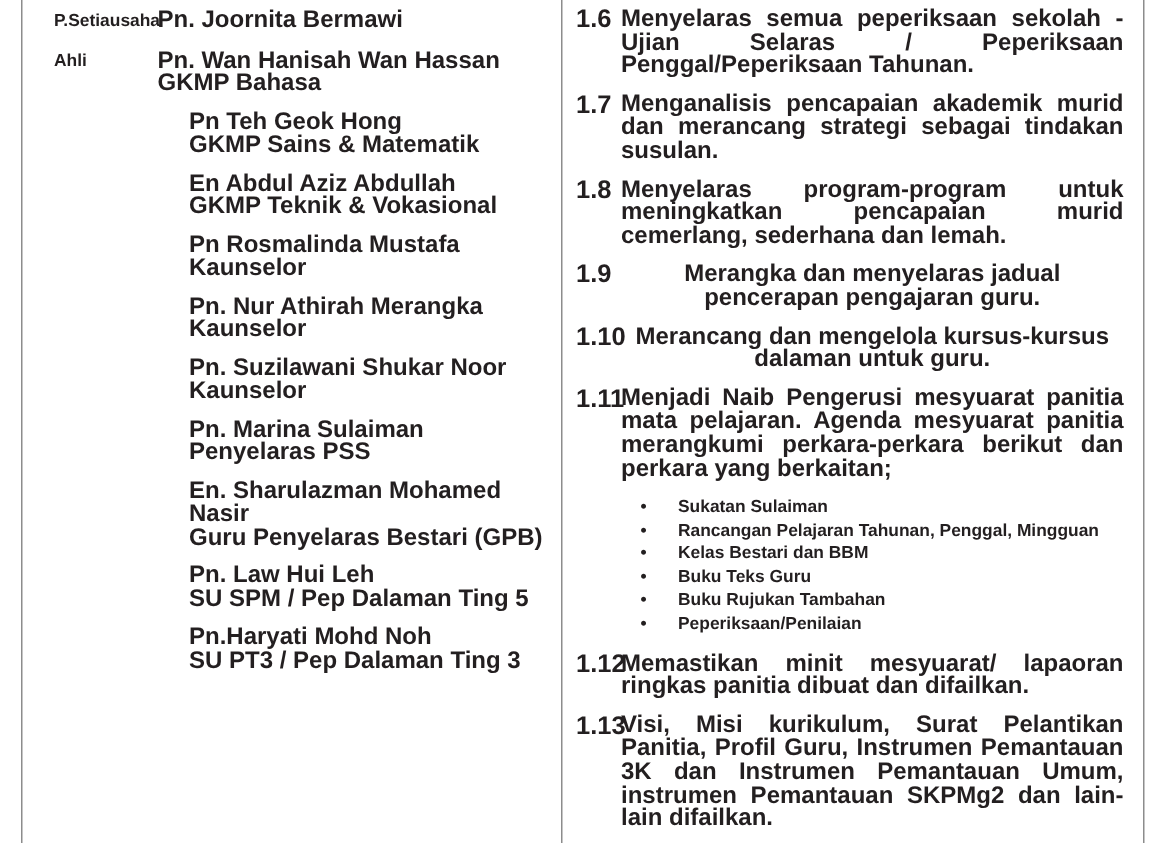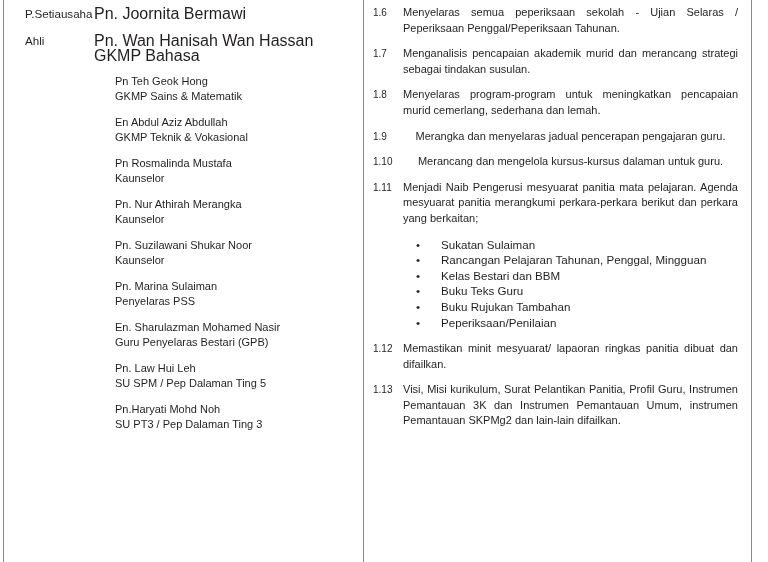--- a/index.html
+++ b/index.html
@@ -18,28 +18,29 @@
   .page {
     position: relative;
     width: 768px;
     height: 562px;
     background: #ffffff;
   }
 
   
   .doc-table {
     position: absolute;
-    left: 3px;
+    left: 14px;
     top: 0px;
     width: 749px;
     height: 562px;
     border-left: 1px solid #8c8c8c;
     border-right: 1px solid #8c8c8c;
     box-sizing: border-box;
     display: flex;
+    font-weight: bold;
   }
 
   .col-left {
     width: 360px;
     box-sizing: border-box;
     border-right: 1px solid #8c8c8c;
     padding: 0;
     position: relative;
   }
 
@@ -74,46 +75,46 @@
     line-height: 15.5px;
   }
   .person-name { display: block; }
   .person-post { display: block; }
 
   .members {
     padding-left: 111px;
   }
   .member {
     margin-bottom: 10px;
-    font-size: 11px;
+    font-size: 16px;
     line-height: 15.5px;
   }
 
   
   .clauses {
     padding-top: 5px;
   }
   .clause {
     display: flex;
     align-items: flex-start;
     margin-bottom: 10px;
     padding-right: 13px;
   }
   .clause-num {
     flex: 0 0 39px;
     width: 39px;
     padding-left: 9px;
     box-sizing: border-box;
-    font-size: 10px;
+    font-size: 17px;
     line-height: 15.6px;
     white-space: nowrap;
   }
   .clause-body {
     flex: 1;
-    font-size: 11px;
+    font-size: 16px;
     line-height: 15.6px;
     text-align: justify;
   }
   .clause-body.nojustify { text-align: center; }
 
   .bullets {
     list-style: none;
     margin: 0;
     padding: 0 0 0 52px;
   }

